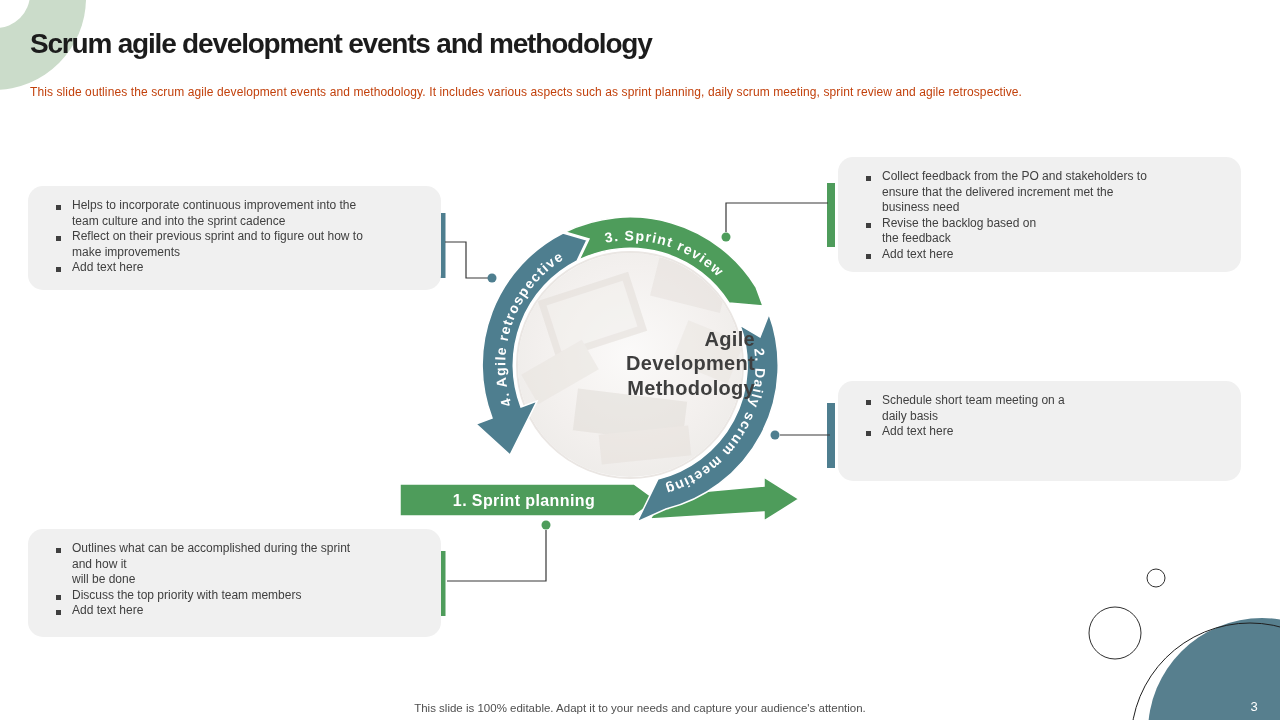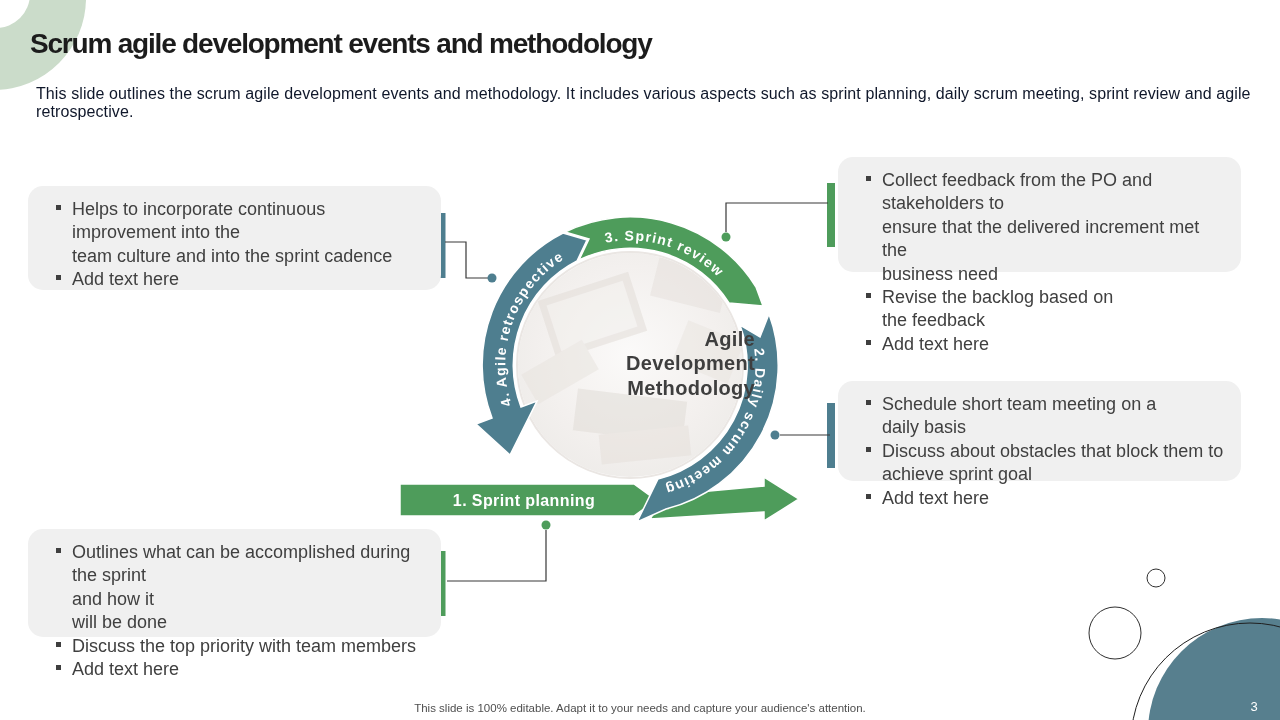--- a/index.html
+++ b/index.html
@@ -7,26 +7,26 @@
     width:1280px;height:720px;position:relative;overflow:hidden;
     background:#ffffff;font-family:"Liberation Sans","DejaVu Sans",sans-serif;
   }
   #bg-svg{position:absolute;left:0;top:0;width:1280px;height:720px;}
 
   .slide-title{
     position:absolute;left:30px;top:30px;width:1000px;
     font-size:28px;font-weight:700;color:#1c1c1c;letter-spacing:-1.2px;line-height:1.0;
   }
   .slide-subtitle{
-    position:absolute;left:36px;top:85px;width:1230px;
-    font-size:16px;color:#0f172a;letter-spacing:0.1px;
+    position:absolute;left:30px;top:85px;width:1230px;
+    font-size:12px;color:#c2410c;letter-spacing:0.1px;
   }
   .callout{
     position:absolute;background:#f0f0f0;border-radius:15px;
-    color:#404040;font-size:18px;line-height:1.3;
+    color:#404040;font-size:12px;line-height:1.3;
     padding:12px 14px 10px 12px;box-sizing:border-box;
   }
   .bullet{display:flex;align-items:flex-start;}
   .bullet .sq{
     flex:0 0 auto;width:5px;height:5px;background:#3f3f3f;
     margin:7px 11px 0 16px;
   }
   .bullet .btxt{white-space:pre-line;}
   .center-label{
     position:absolute;left:505px;top:327px;width:250px;text-align:right;
@@ -136,20 +136,25 @@
 Methodology</div>
 
 <div class="callout" style="left:28px;top:186px;width:413px;height:104px;">
   <div class="bullet">
       <span class="sq"></span>
       <span class="btxt">Helps to incorporate continuous improvement into the
 team culture and into the sprint cadence</span>
     </div>
   <div class="bullet">
       <span class="sq"></span>
+      <span class="btxt">Reflect on their previous sprint and to figure out how to
+make improvements</span>
+    </div>
+  <div class="bullet">
+      <span class="sq"></span>
       <span class="btxt">Add text here</span>
     </div>
 </div>
 
 <div class="callout" style="left:838px;top:157px;width:403px;height:115px;">
   <div class="bullet">
       <span class="sq"></span>
       <span class="btxt">Collect feedback from the PO and stakeholders to
 ensure that the delivered increment met the
  business need</span>
@@ -166,25 +171,20 @@
 </div>
 
 <div class="callout" style="left:838px;top:381px;width:403px;height:100px;">
   <div class="bullet">
       <span class="sq"></span>
       <span class="btxt">Schedule short team meeting on a
  daily basis</span>
     </div>
   <div class="bullet">
       <span class="sq"></span>
-      <span class="btxt">Discuss about obstacles that block them to
-achieve sprint goal</span>
-    </div>
-  <div class="bullet">
-      <span class="sq"></span>
       <span class="btxt">Add text here</span>
     </div>
 </div>
 
 <div class="callout" style="left:28px;top:529px;width:413px;height:108px;">
   <div class="bullet">
       <span class="sq"></span>
       <span class="btxt">Outlines what can be accomplished during the sprint
 and how it
 will be done</span>

